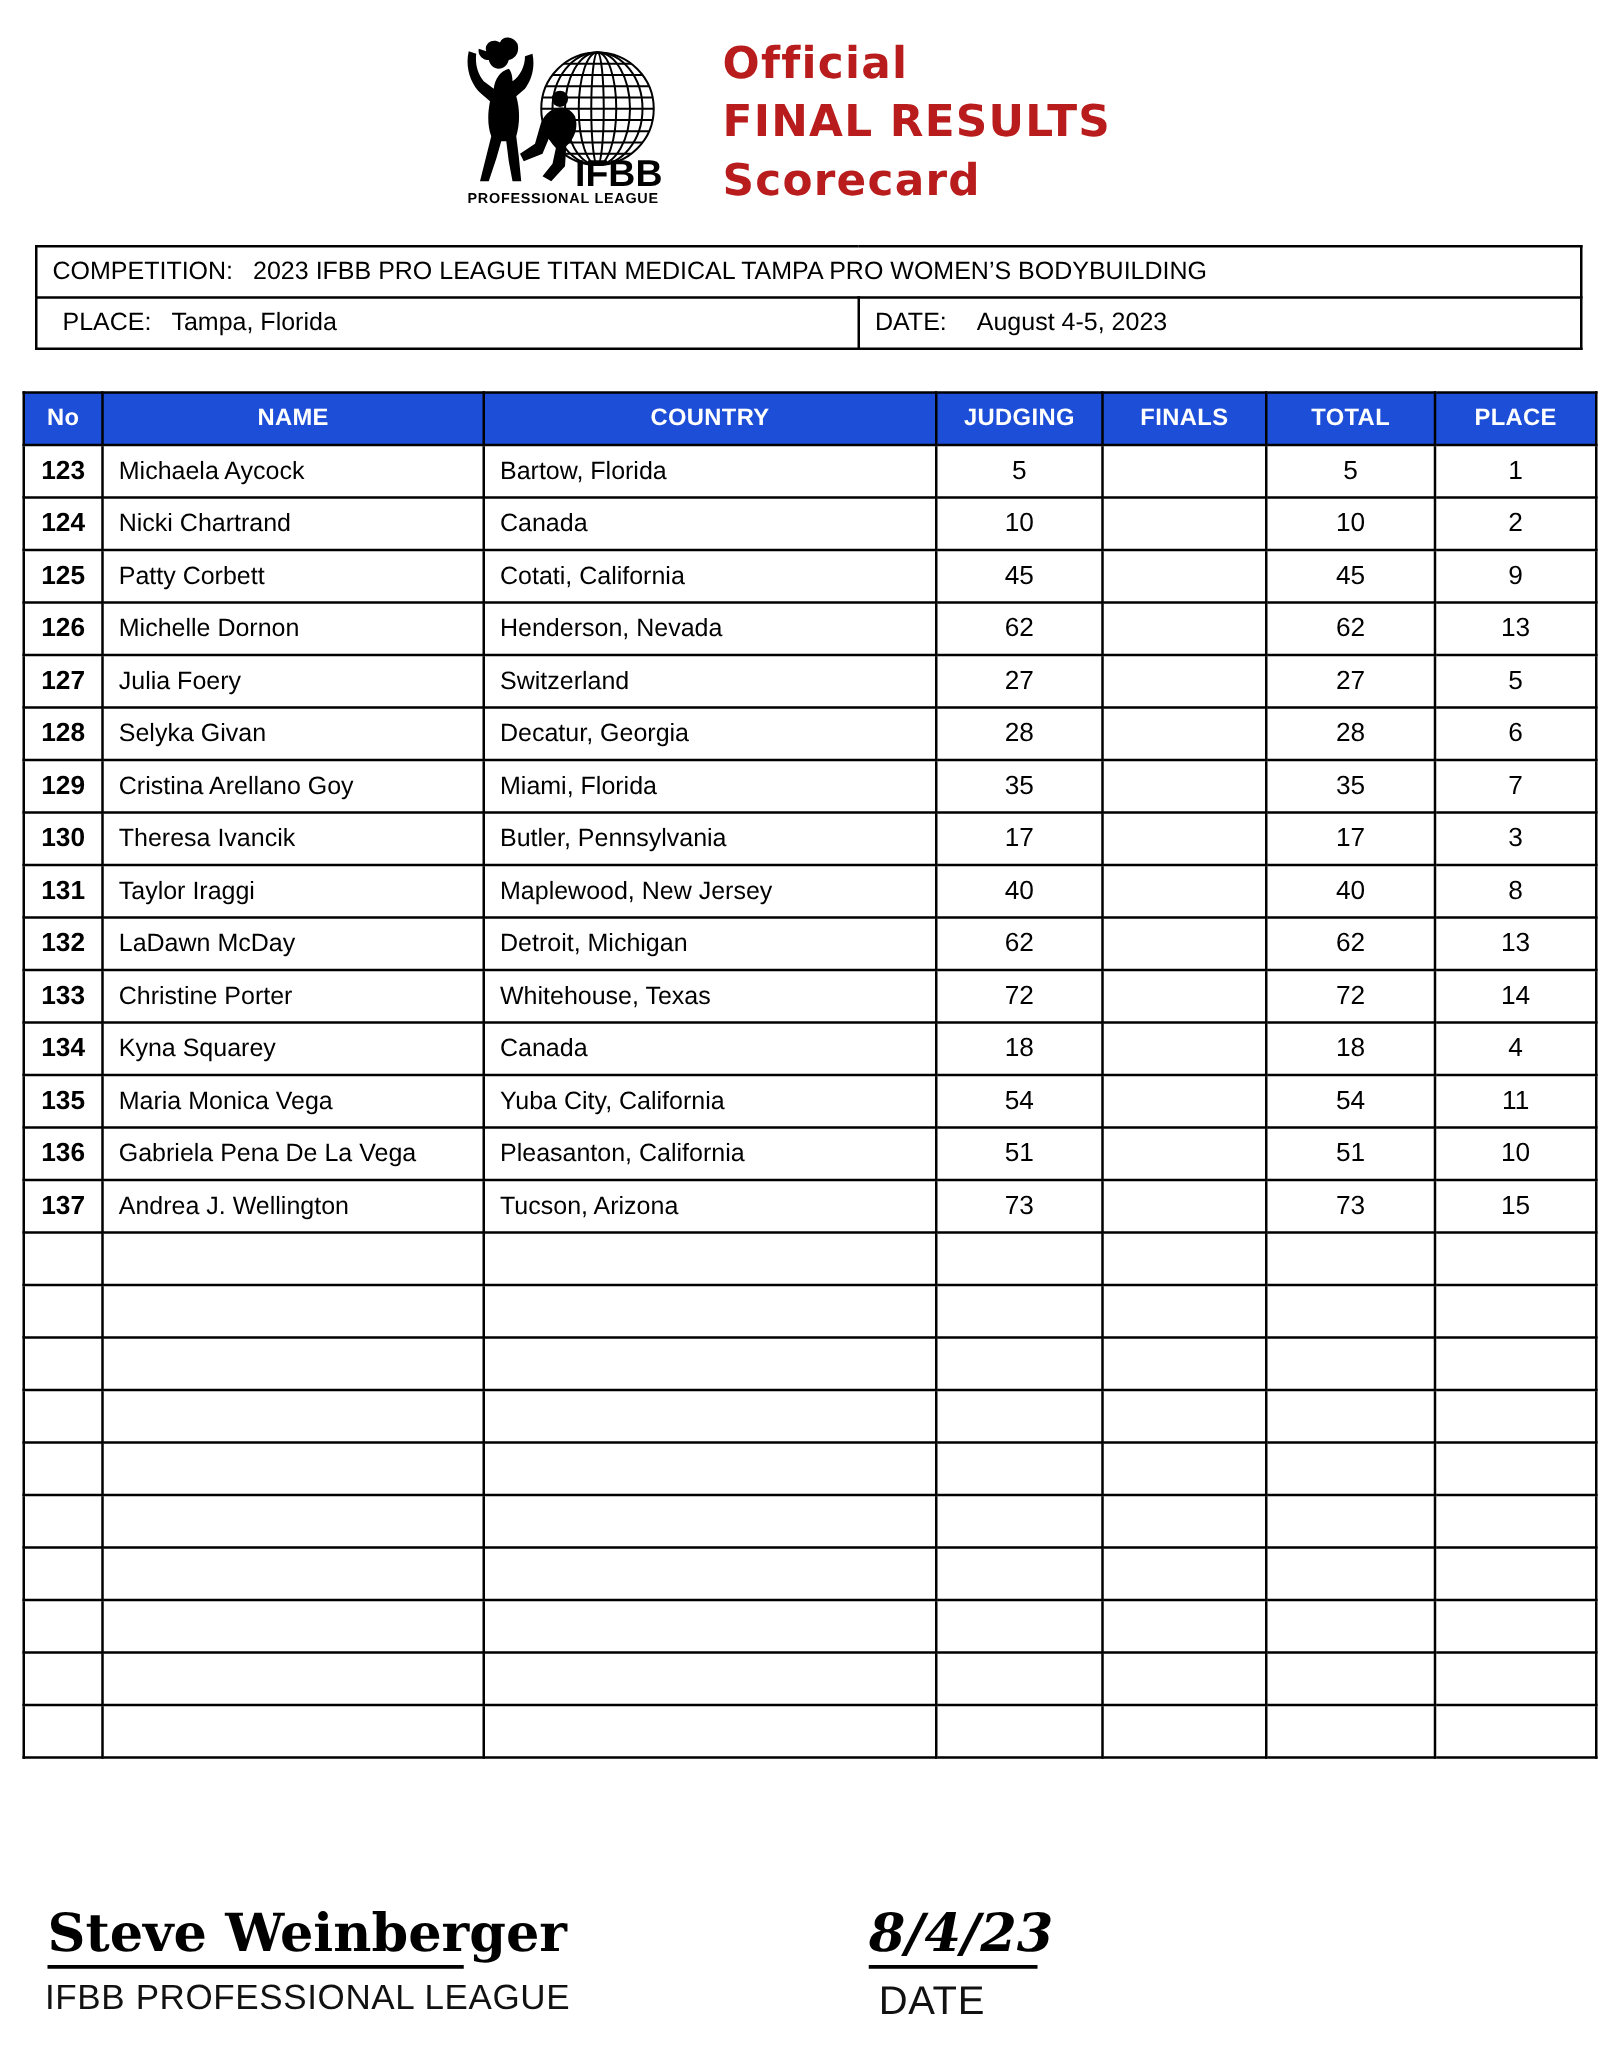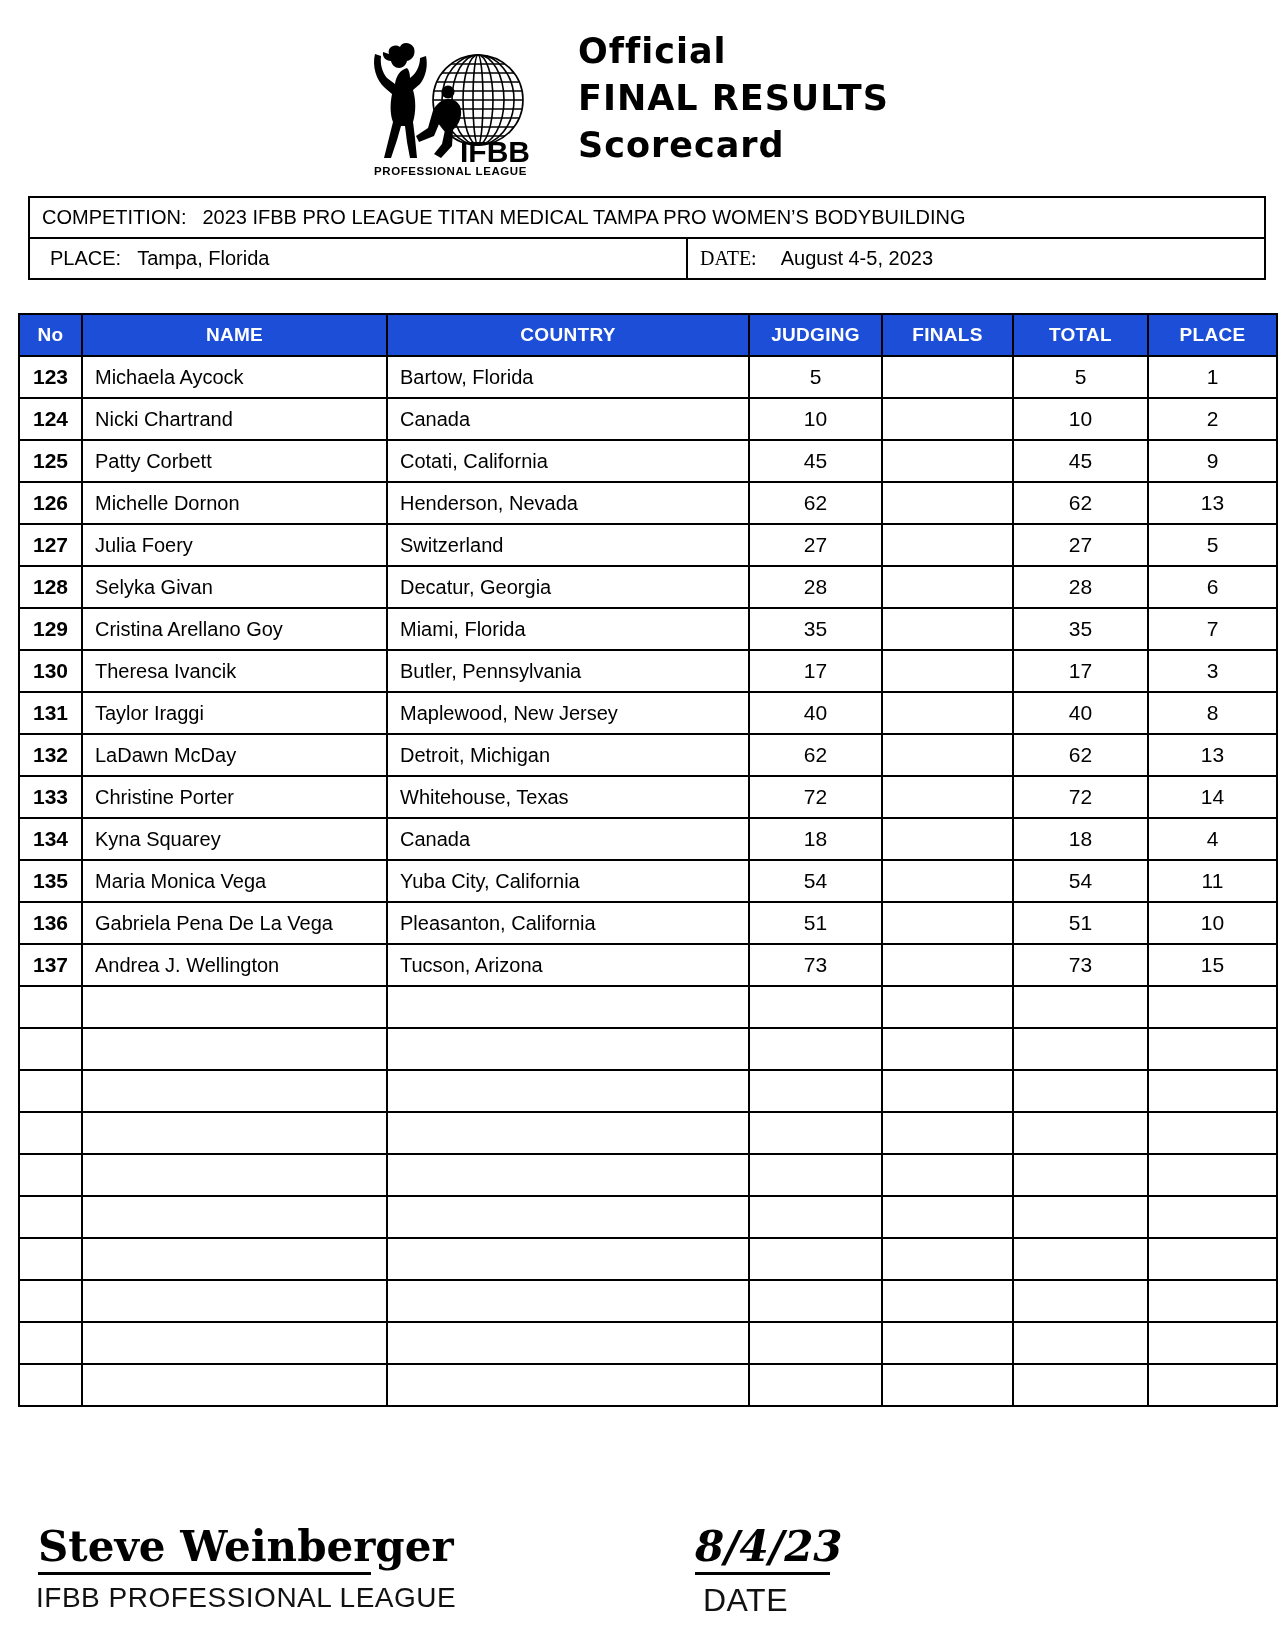--- a/index.html
+++ b/index.html
@@ -3,40 +3,40 @@
 <meta charset="utf-8">
 <style>
   html,body { margin:0; padding:0; background:#ffffff; }
   .page {
     position:relative; width:1288px; height:1645px; background:#fff;
     font-family:"Liberation Sans", sans-serif; color:#000;
     overflow:hidden;
   }
 
   
-  .logo-wrap { position:absolute; left:352px; top:38px; width:185px; height:140px; }
+  .logo-wrap { position:absolute; left:352px; top:25px; width:185px; height:140px; }
   .title-block {
     position:absolute; left:578px; top:28px;
     font-family:"DejaVu Sans", sans-serif; font-weight:800;
-    font-size:35px; line-height:47px; letter-spacing:1px; color:#000000;
+    font-size:35px; line-height:47px; letter-spacing:1px; color:#b91c1c;
     white-space:nowrap;
   }
 
   
   .info-table {
     position:absolute; left:28px; top:196px; width:1236px;
     border-collapse:collapse; table-layout:fixed;border-radius:17px;
   }
   .info-table td {
     border:2px solid #000; height:39px; font-size:20px;
     padding:0 0 0 12px; vertical-align:middle; white-space:nowrap;
   }
   .info-lbl { display:inline-block; margin-right:16px; }
   .info-lbl.place { margin-left:8px; }
-  .info-lbl.date { margin-right:24px;font-family:Liberation Serif, serif; }
+  .info-lbl.date { margin-right:24px; }
 
   
   .results-table {
     position:absolute; left:18px; top:313px; width:1258px;
     border-collapse:collapse; table-layout:fixed;
   }
   .results-table th {
     background:#1d4ed8; color:#fff; font-weight:600; font-size:19px;
     height:40px; border:2px solid #000; padding:0; letter-spacing:0.3px;
   }

